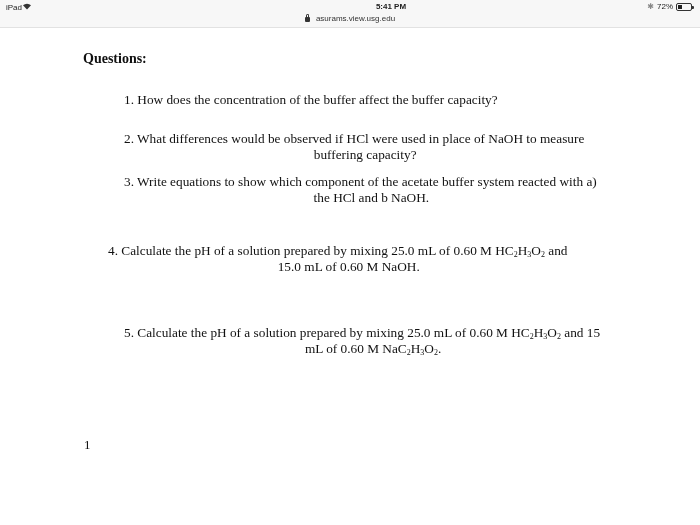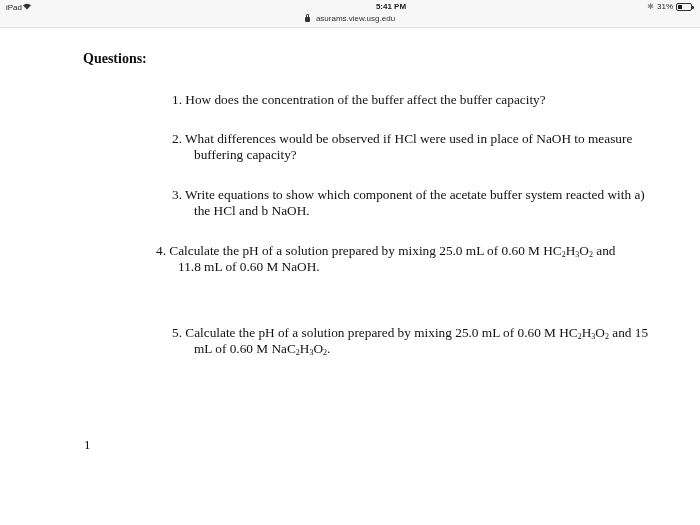--- a/index.html
+++ b/index.html
@@ -16,22 +16,22 @@
     .sb-url { position: absolute; left: 0; width: 700px; top: 14px; text-align: center; font-size: 8px; color: #333; display: flex; justify-content: center; align-items: center; gap: 6px; }
     .sb-right { position: absolute; right: 8px; top: 2px; font-size: 8px; display: flex; align-items: center; gap: 3px; }
     .battery { width: 16px; height: 8px; border: 1px solid #333; border-radius: 2px; position: relative; padding: 1px; }
     .battery-fill { height: 100%; background: #222; }
     .battery-tip { position: absolute; right: -3px; top: 2px; width: 2px; height: 3px; background: #333; border-radius: 0 1px 1px 0; }
     .lock { display: inline-block; width: 5px; height: 5px; background: #333; border-radius: 1px; position: relative; top: 1px; }
     .lock::before { content: ""; position: absolute; left: 1px; top: -3px; width: 3px; height: 3px; border: 1px solid #333; border-bottom: none; border-radius: 2px 2px 0 0; box-sizing: border-box; }
 
     .doc { position: absolute; left: 0; top: 29px; width: 700px; height: 390px; }
     .heading { position: absolute; left: 83px; top: 22px; font-size: 14px; font-weight: bold; }
-    .q { position: absolute; font-size: 13.3px; line-height: 16px; margin-left: 48px; }
-    .q .cont { display: block; padding-left: 22px; }
+    .q { position: absolute; font-size: 13.3px; line-height: 16px; }
+    .q .cont { display: block; padding-left: 22px; text-align: center; }
     sub { font-size: 8px; vertical-align: -2px; line-height: 0; }
     .page-num { position: absolute; left: 84px; top: 408px; font-size: 13px; }
   </style>
 </head>
 <body>
 
 <div class="status-bar">
   <div class="sb-left">
     <span>iPad</span>
     <span>
@@ -40,48 +40,48 @@
         </svg>
     </span>
   </div>
   <div class="sb-center">5:41 PM</div>
   <div class="sb-url">
     <span class="lock"></span>
     <span>asurams.view.usg.edu</span>
   </div>
   <div class="sb-right">
     <span style="color:#888;">✱</span>
-    <span>31%</span>
+    <span>72%</span>
     <span class="battery">
       <span class="battery-fill" style="display:block;width:31%;"></span>
       <span class="battery-tip"></span>
     </span>
   </div>
 </div>
 
 <div class="doc">
   <div class="heading">Questions:</div>
 
   <div class="q" style="left:124px; top:63px;">
     <span>1. How does the concentration of the buffer affect the buffer capacity?</span>
   </div>
 
   <div class="q" style="left:124px; top:102px;">
     <span>2. What differences would be observed if HCl were used in place of NaOH to measure</span>
     <span class="cont">buffering capacity?</span>
   </div>
 
-  <div class="q" style="left:124px; top:158px;">
+  <div class="q" style="left:124px; top:145px;">
     <span>3. Write equations to show which component of the acetate buffer system reacted with a)</span>
     <span class="cont">the HCl and b NaOH.</span>
   </div>
 
   <div class="q" style="left:108px; top:214px;">
     <span><span>4. Calculate the pH of a solution prepared by mixing 25.0 mL of 0.60 M HC</span><sub>2</sub><span>H</span><sub>3</sub><span>O</span><sub>2</sub><span> and</span></span>
-    <span class="cont">11.8 mL of 0.60 M NaOH.</span>
+    <span class="cont">15.0 mL of 0.60 M NaOH.</span>
   </div>
 
   <div class="q" style="left:124px; top:296px;">
     <span><span>5. Calculate the pH of a solution prepared by mixing 25.0 mL of 0.60 M HC</span><sub>2</sub><span>H</span><sub>3</sub><span>O</span><sub>2</sub><span> and 15</span></span>
     <span class="cont"><span>mL of 0.60 M NaC</span><sub>2</sub><span>H</span><sub>3</sub><span>O</span><sub>2</sub><span>.</span></span>
   </div>
 
   <div class="page-num">1</div>
 </div>
 

